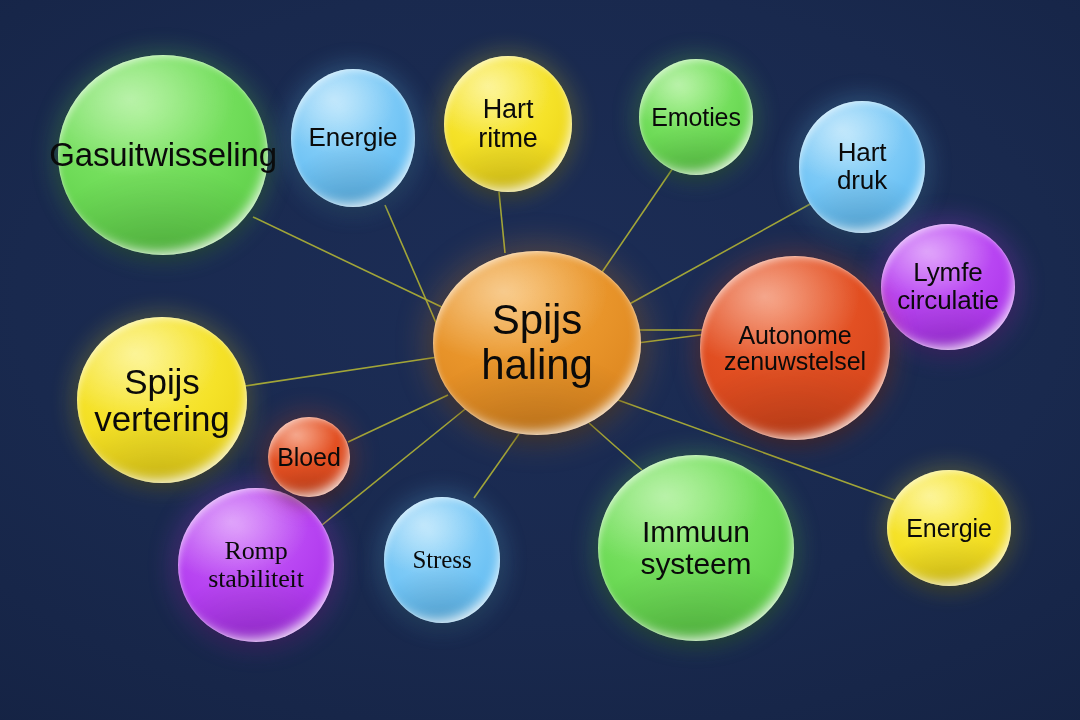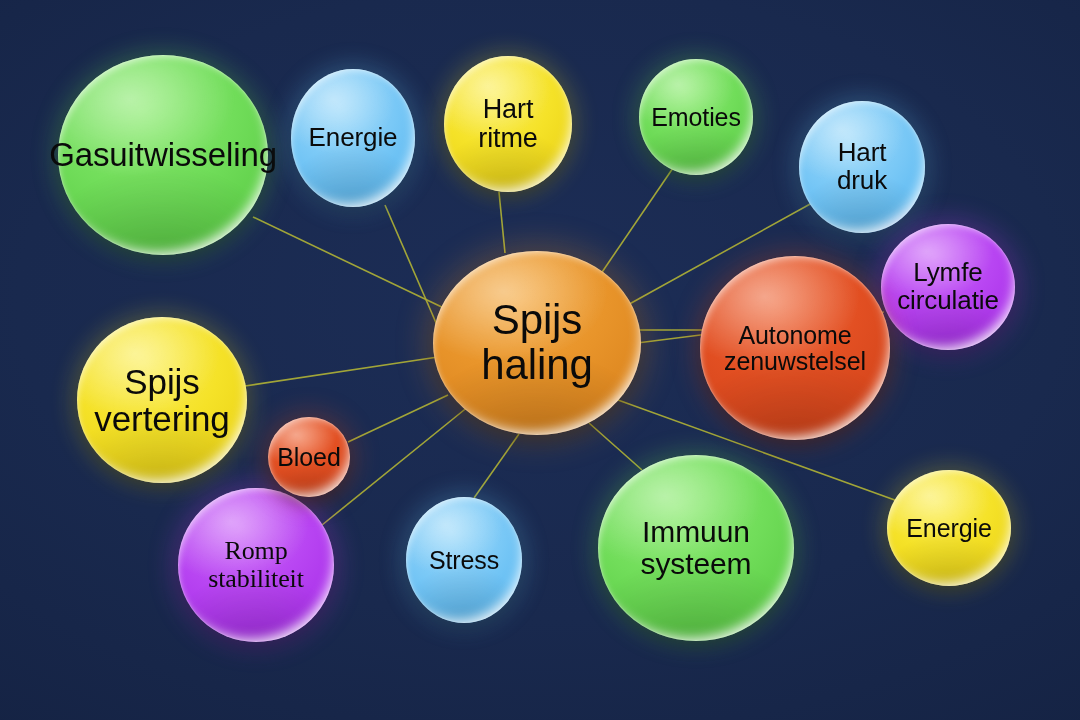--- a/index.html
+++ b/index.html
@@ -141,21 +141,21 @@
         <span class="label">Autonome
 zenuwstelsel</span>
       </div>
       <div class="node c-yellow" style="left: 887px; top: 470px; width: 124px; height: 116px; font-size: 25px;">
         <span class="label">Energie</span>
       </div>
       <div class="node c-green" style="left: 598px; top: 455px; width: 196px; height: 186px; font-size: 30px; align-items: center;">
         <span class="label">Immuun
 systeem</span>
       </div>
-      <div class="node c-blue" style="left: 406px; top: 497px; width: 116px; height: 126px; font-size: 25px;">
+      <div class="node c-blue" style="left: 384px; top: 497px; width: 116px; height: 126px; font-size: 25px; font-family: Liberation Serif, serif;">
         <span class="label">Stress</span>
       </div>
       <div class="node c-purple" style="left: 178px; top: 488px; width: 156px; height: 154px; font-size: 26px; font-family: Liberation Serif, serif;">
         <span class="label">Romp
 stabiliteit</span>
       </div>
       <div class="node c-red" style="left: 268px; top: 417px; width: 82px; height: 80px; font-size: 25px;">
         <span class="label">Bloed</span>
       </div>
       <div class="node c-yellow" style="left: 77px; top: 317px; width: 170px; height: 166px; font-size: 35px;">

